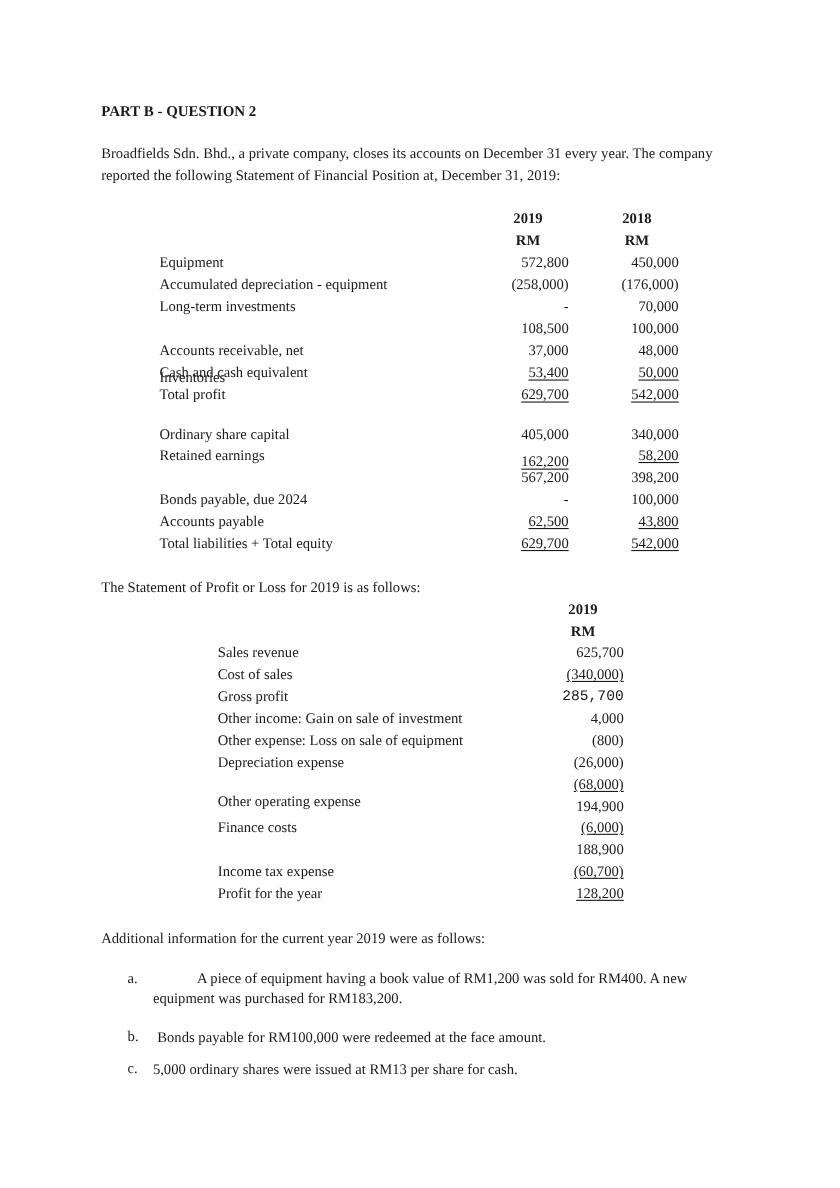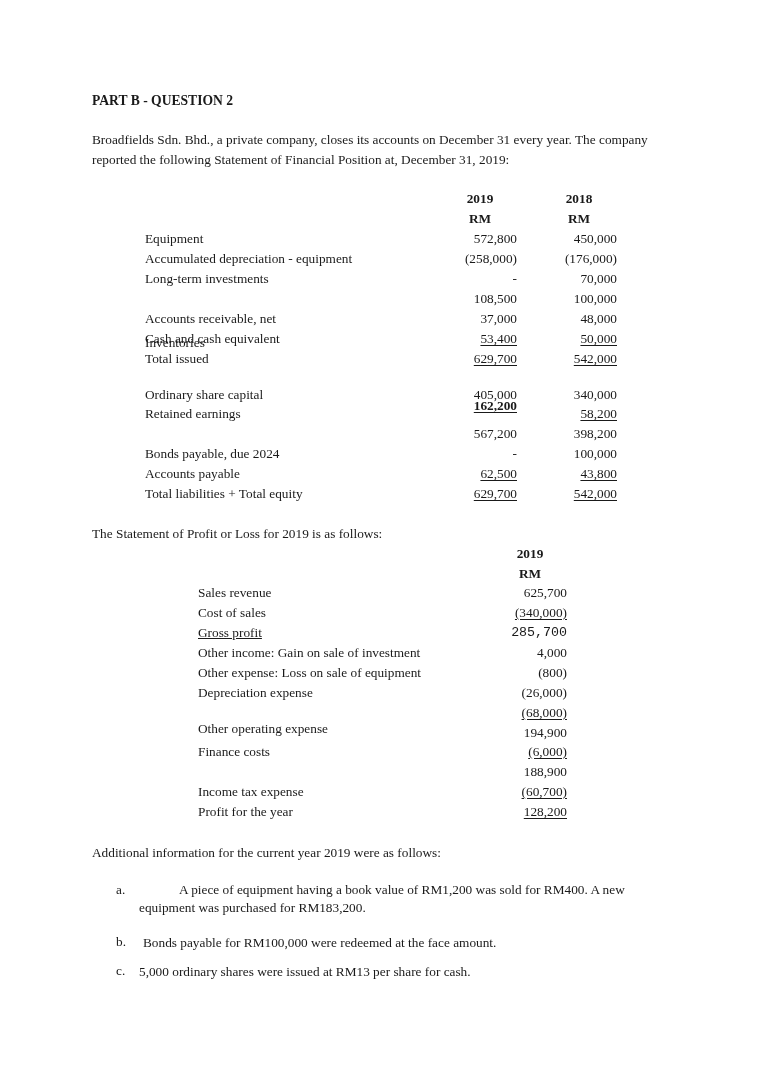--- a/index.html
+++ b/index.html
@@ -71,32 +71,32 @@
     <div class="abs bs-col2018" style="top:291px;">100,000</div>
 
     <div class="abs bs-label" style="top:311px;">Accounts receivable, net</div>
     <div class="abs bs-col2019" style="top:311px;">37,000</div>
     <div class="abs bs-col2018" style="top:311px;">48,000</div>
 
     <div class="abs bs-label" style="top:331px;">Cash and cash equivalent</div>
     <div class="abs bs-col2019 ul" style="top:331px;">53,400</div>
     <div class="abs bs-col2018 ul" style="top:331px;">50,000</div>
 
-    <div class="abs bs-label" style="top:351px;">Total issued</div>
+    <div class="abs bs-label" style="top:351px;">Total profit</div>
     <div class="abs bs-col2019 ul" style="top:351px;">629,700</div>
     <div class="abs bs-col2018 ul" style="top:351px;">542,000</div>
   </div>
 
   <div>
     <div class="abs bs-label" style="top:387px;">Ordinary share capital</div>
     <div class="abs bs-col2019" style="top:387px;">405,000</div>
     <div class="abs bs-col2018" style="top:387px;">340,000</div>
 
     <div class="abs bs-label" style="top:406px;">Retained earnings</div>
-    <div class="abs bs-col2019 ul" style="top:398px;font-weight:bold;">162,200</div>
+    <div class="abs bs-col2019 ul" style="top:412px;">162,200</div>
     <div class="abs bs-col2018 ul" style="top:406px;">58,200</div>
 
     <div class="abs bs-col2019" style="top:426px;">567,200</div>
     <div class="abs bs-col2018" style="top:426px;">398,200</div>
 
     <div class="abs bs-label" style="top:446px;">Bonds payable, due 2024</div>
     <div class="abs bs-col2019" style="top:446px;">-</div>
     <div class="abs bs-col2018" style="top:446px;">100,000</div>
 
     <div class="abs bs-label" style="top:466px;">Accounts payable</div>
@@ -112,21 +112,21 @@
   <div class="abs hdr pl-h" style="top:546px;">2019</div>
   <div class="abs hdr pl-h" style="top:566px;">RM</div>
 
   <div>
     <div class="abs pl-label" style="top:585px;">Sales revenue</div>
     <div class="abs pl-col" style="top:585px;">625,700</div>
 
     <div class="abs pl-label" style="top:605px;">Cost of sales</div>
     <div class="abs pl-col ul" style="top:605px;">(340,000)</div>
 
-    <div class="abs pl-label" style="top:625px;text-decoration:underline;">Gross profit</div>
+    <div class="abs pl-label" style="top:625px;">Gross profit</div>
     <div class="abs pl-col" style="top:625px;font-family:Liberation Mono, monospace;">285,700</div>
 
     <div class="abs pl-label" style="top:645px;">Other income: Gain on sale of investment</div>
     <div class="abs pl-col" style="top:645px;">4,000</div>
 
     <div class="abs pl-label" style="top:665px;">Other expense: Loss on sale of equipment</div>
     <div class="abs pl-col" style="top:665px;">(800)</div>
 
     <div class="abs pl-label" style="top:685px;">Depreciation expense</div>
     <div class="abs pl-col" style="top:685px;">(26,000)</div>

